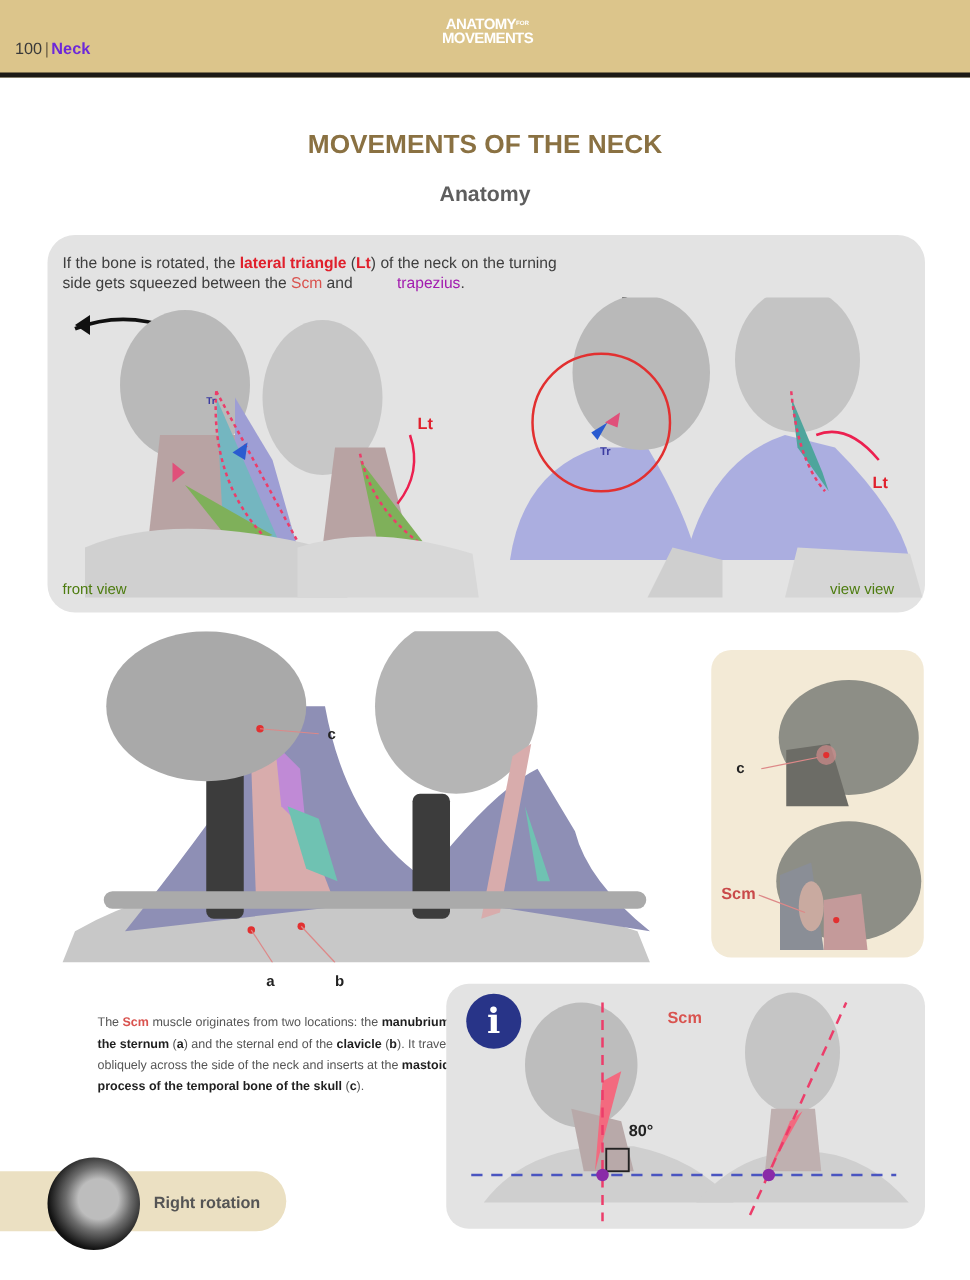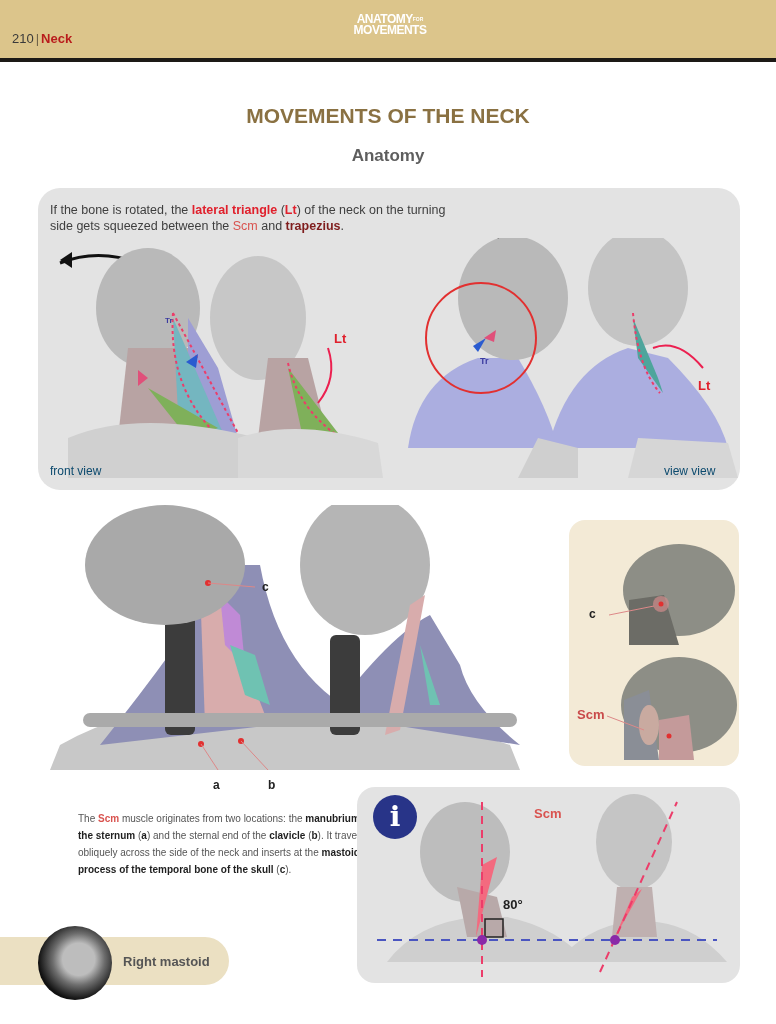--- a/index.html
+++ b/index.html
@@ -12,21 +12,21 @@
   }
   .header {
     position: absolute; left: 0; top: 0; width: 776px; height: 62px;
     background: #dcc58b;
     border-bottom: 4px solid #1d1a16;
   }
   .header .page-ref {
     position: absolute; left: 12px; top: 31px;
     font-size: 13px; color: #3a3a3a;
   }
-  .header .page-ref b { color: #b91c1c; font-weight: bold; margin-top: 28px; }
+  .header .page-ref b { color: #6d28d9; font-weight: bold; margin-top: 28px; }
   .header .sep { color: #6e6046; margin: 0 2px; }
   .logo {
     position: absolute; left: 348px; top: 14px; width: 84px;
     color: #ffffff; text-align: center; line-height: 11px;
     font-weight: bold; font-size: 12px; letter-spacing: -0.5px;
     font-family: "Liberation Sans Narrow", "Liberation Sans", sans-serif;
   }
   .logo .for { font-size: 5px; vertical-align: top; letter-spacing: 0; }
   .title {
     position: absolute; left: 0; top: 104px; width: 776px; text-align: center;
@@ -39,22 +39,22 @@
   .panel {
     position: absolute; background: #e3e3e3; border-radius: 22px;
   }
   .panel-top { left: 38px; top: 188px; width: 702px; height: 302px; }
   .panel-top .intro {
     position: absolute; left: 12px; top: 14px; width: 420px;
     font-size: 12.5px; line-height: 16px; color: #3e3e3e;
   }
   .red { color: #e0202c; font-weight: bold; margin-top: 20px; }
   .scm { color: #d9534f; }
-  .purple { color: #7f1d1d; font-weight: bold; }
-  .view-label { position: absolute; font-size: 12px; color: #0c4a6e; }
+  .purple { color: #a21caf; font-weight: normal; margin-left: 32px; }
+  .view-label { position: absolute; font-size: 12px; color: #4d7c0f; }
   .figure { position: absolute; }
   .panel-right {
     position: absolute; left: 569px; top: 520px; width: 170px; height: 246px;
     background: #f3ead6; border-radius: 16px;
   }
   .body-text {
     position: absolute; left: 38px; top: 810px; width: 310px;
     font-size: 10px; line-height: 17px; color: #555; margin-left: 40px;
   }
   .body-text b { color: #1f1f1f; }
@@ -78,21 +78,21 @@
     overflow: hidden;
   }
   .lbl { position: absolute; font-weight: bold; font-size: 12px; color: #222; }
   .lbl-red { position: absolute; font-weight: bold; color: #e0202c; font-size: 13px; }
 </style>
 </head>
 <body>
 
 <div class="header">
   <div class="page-ref">
-    <span>210</span><span class="sep">|</span><b>Neck</b>
+    <span>100</span><span class="sep">|</span><b>Neck</b>
   </div>
   <div class="logo">
     <div><span>ANATOMY</span><span class="for">FOR</span></div>
     <div>MOVEMENTS</div>
   </div>
 </div>
 
 <div class="title">MOVEMENTS OF THE NECK</div>
 <div class="subtitle">Anatomy</div>
 
@@ -214,13 +214,13 @@
     <circle cx="125" cy="153" r="5" fill="#8a2aa8"></circle>
     <circle cx="258" cy="153" r="5" fill="#8a2aa8"></circle>
   </svg>
   <div class="info-icon">i</div>
   <span class="lbl-red" style="left:177px;top:19px;color:#d9534f">Scm</span>
   <span class="lbl" style="left:146px;top:110px;font-size:13px">80°</span>
 </div>
 
 <div class="pill"></div>
 <div class="avatar"></div>
-<span class="pill-label">Right mastoid</span>
+<span class="pill-label">Right rotation</span>
 
 </body></html>

